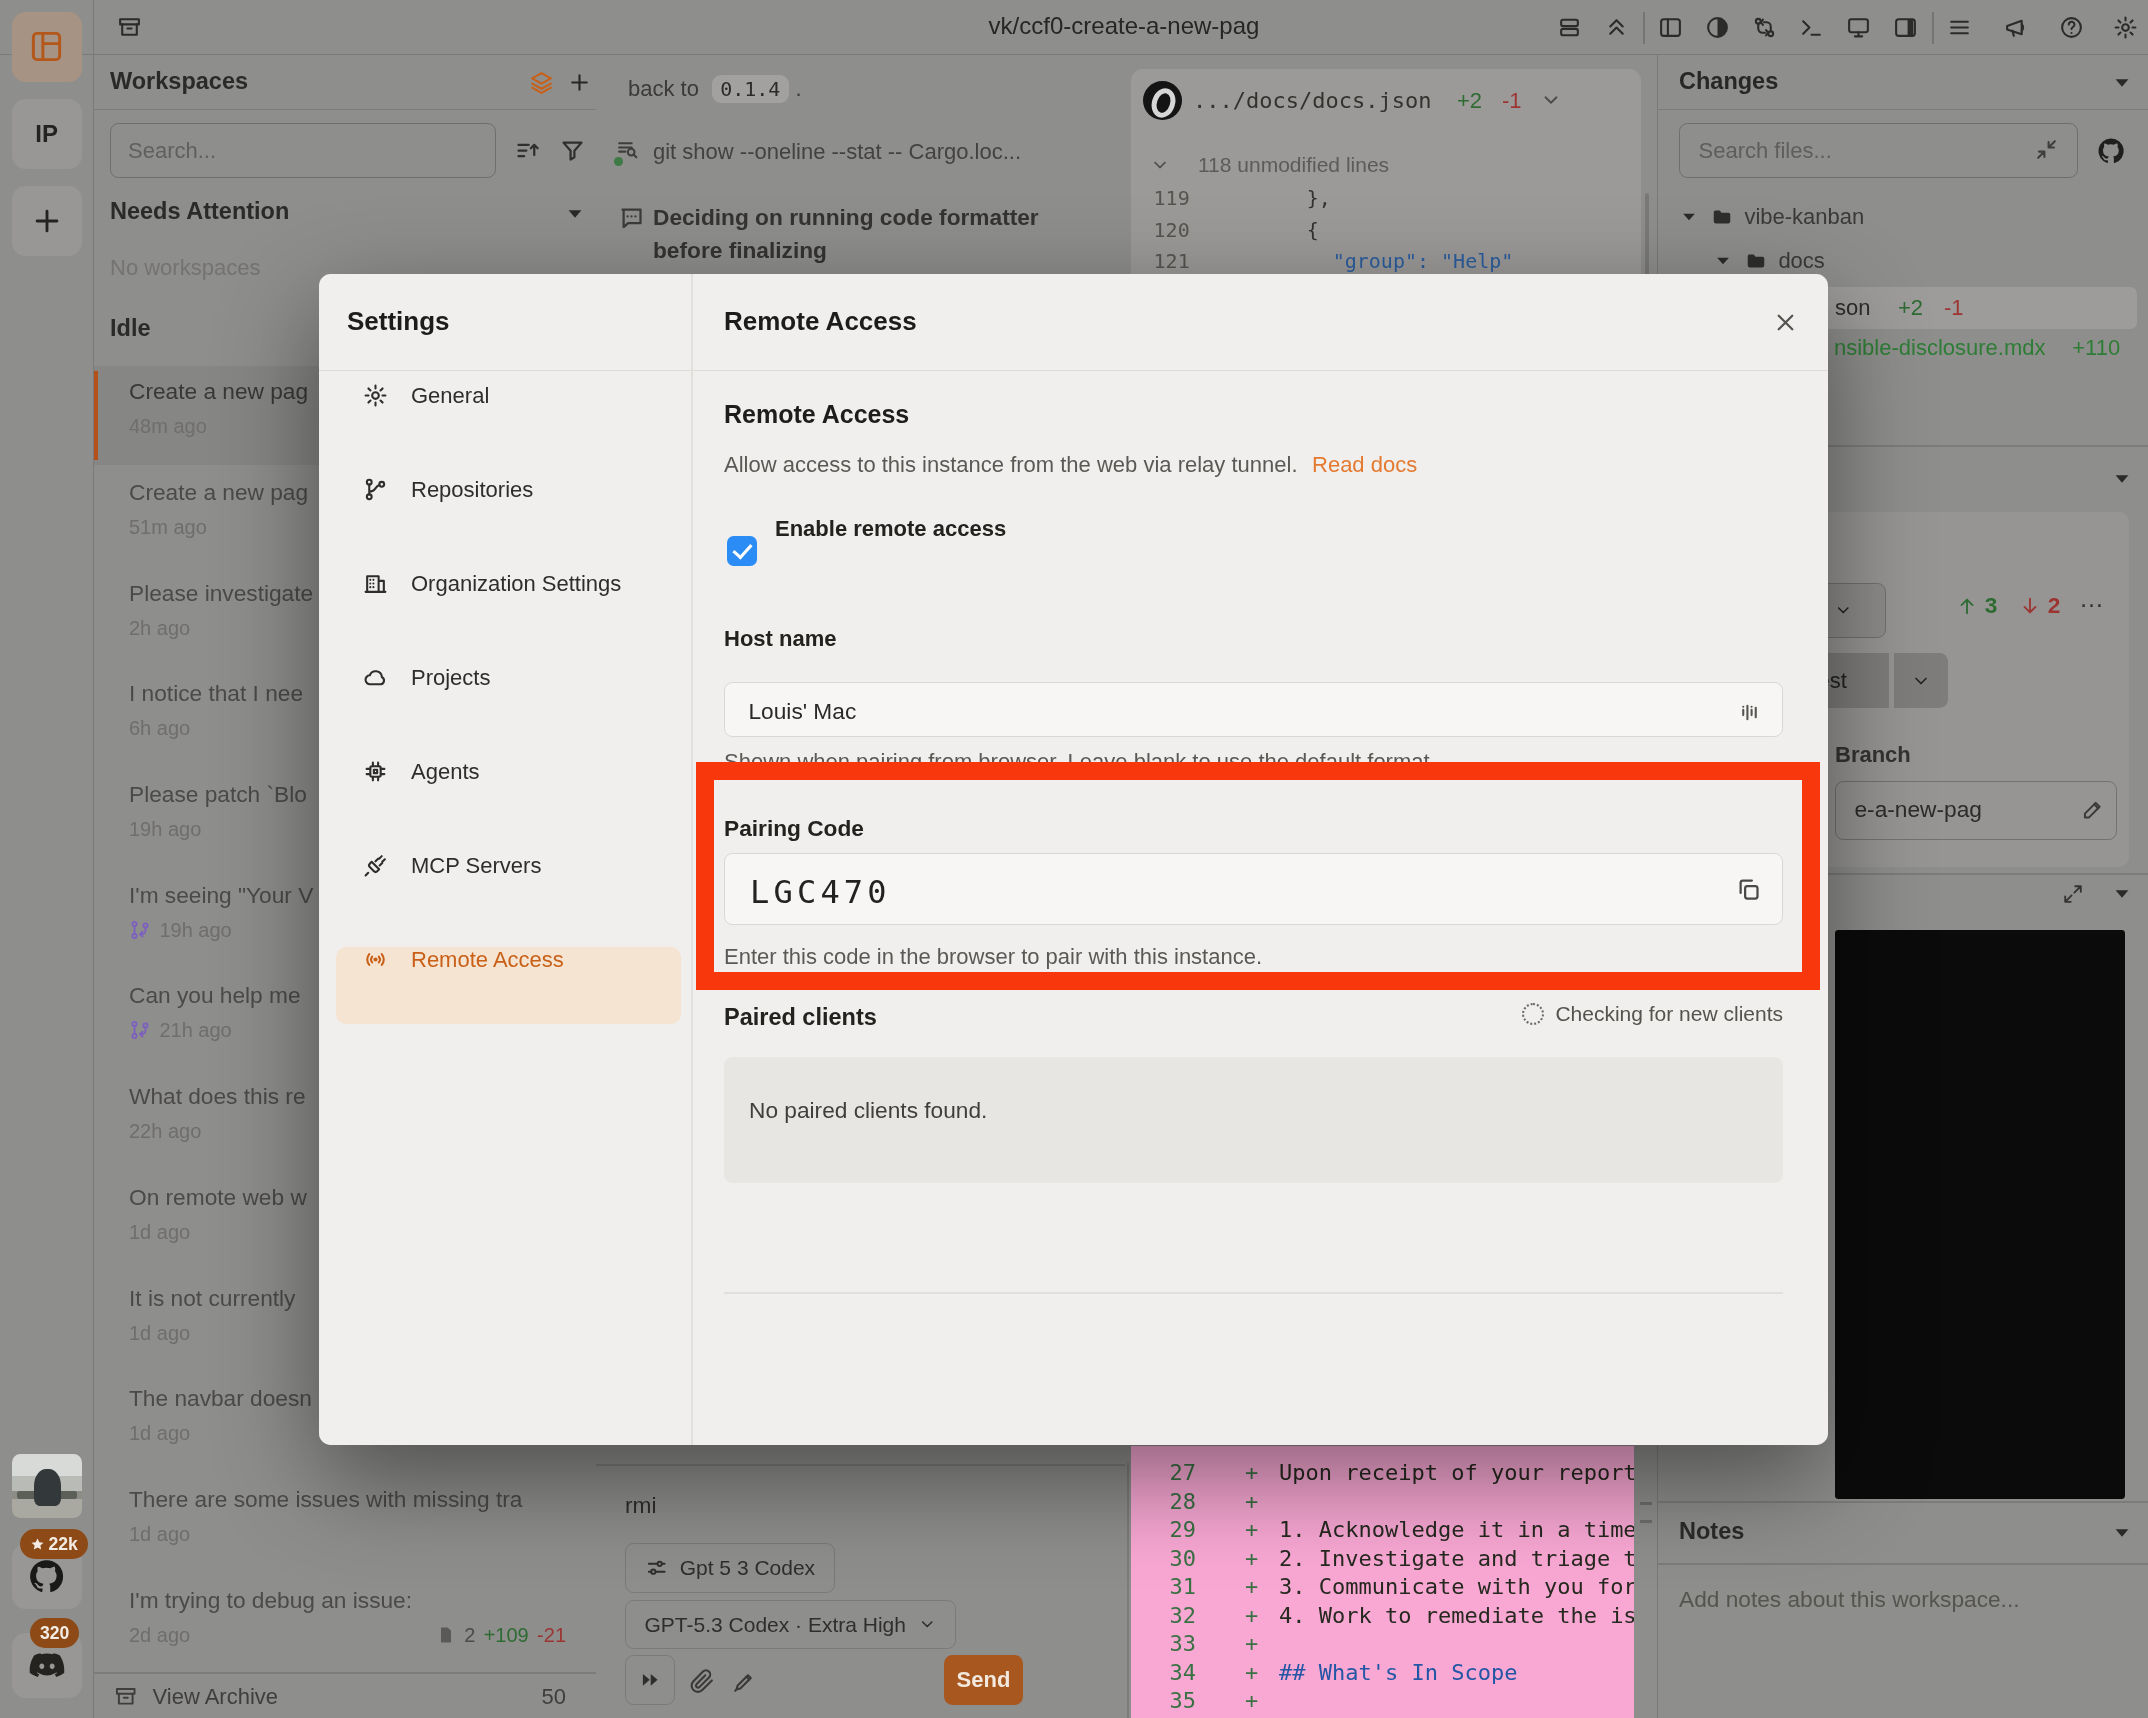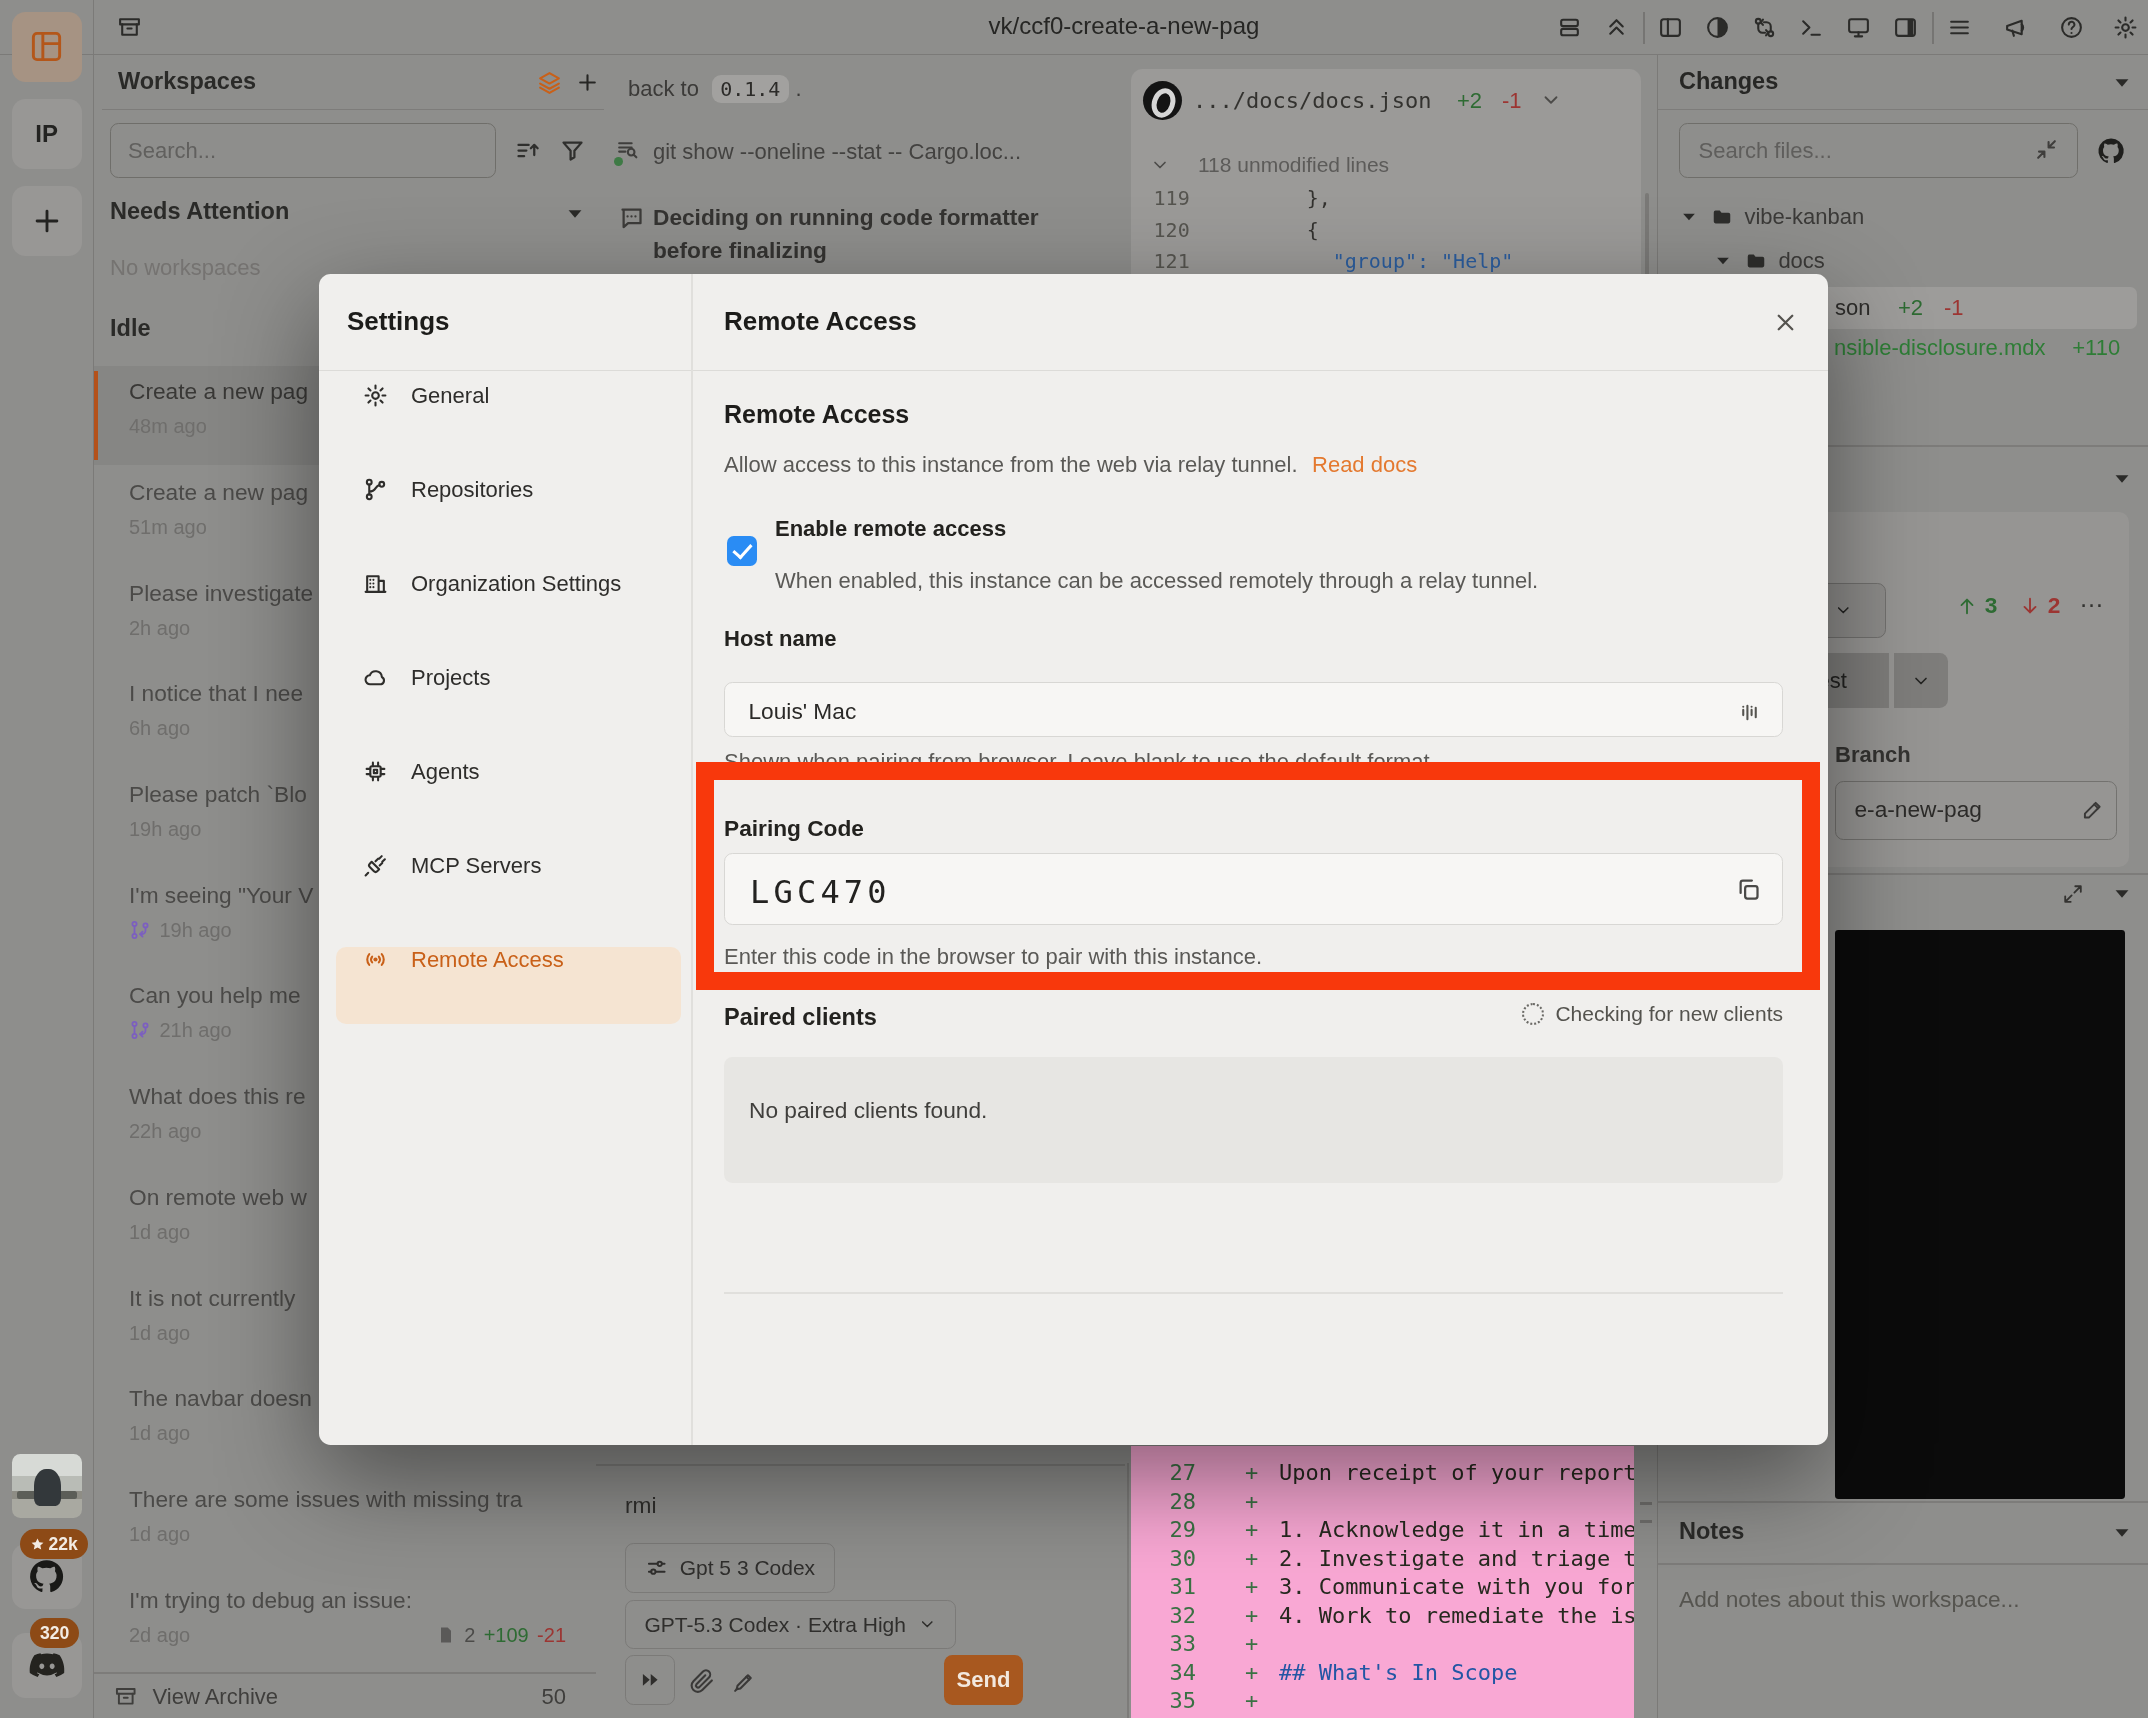--- a/index.html
+++ b/index.html
@@ -18,21 +18,21 @@
 
   
   #rail { left:0; top:0; width:94px; height:1718px; border-right:1.7px solid #7b7a78; }
   .rail-btn { position:absolute; left:11.7px; width:70px; height:70px; border-radius:13.4px; background:#989795; display:flex; align-items:center; justify-content:center; color:#232321; font-weight:700; font-size:24px; }
   .rail-btn.active { background:#a69383; color:#b4571a; }
   .badge { position:absolute; height:30px; border-radius:16px; background:#8d4a16; color:#f3ece4; font-size:17.6px; font-weight:700; display:flex; align-items:center; justify-content:center; gap:3.4px; z-index:5; padding:0 10px; }
 
   
   #sidebar { left:94px; top:55px; width:502px; height:1664px; }
   .sb-h { font-weight:700; color:#2a2a28; font-size:23.5px; }
-  #ws-header { left:8px; top:0; width:502px; height:55px; border-bottom:1.7px solid #7d7c7a; }
+  #ws-header { left:0; top:0; width:502px; height:55px; border-bottom:1.7px solid #7d7c7a; }
   #ws-search { left:16px; top:68px; width:386px; height:55px; border:1.7px solid #6f6e6a; border-radius:8.4px; background:transparent; font-size:22px; color:#3a3a38; padding:0 17px; outline:none; }
   #ws-search::placeholder { color:#61605e; }
   .sb-item { position:absolute; left:0; width:502px; height:99px; padding:11.7px 17px 0 35px; overflow:hidden; white-space:nowrap; }
   .sb-item .t { font-size:22.7px; color:#4b4a48; }
   .sb-item .m { margin-top:10px; font-size:20px; color:#6f6e6c; display:flex; align-items:center; gap:8.4px; }
   .sb-item.sel { background:rgba(0,0,0,.055); }
   .sb-item.sel::before { content:""; position:absolute; left:0; top:5px; bottom:5px; width:4.2px; background:#b4511a; }
   .sb-item.sel .t { color:#393836; }
   .grn { color:#2e6b33; } .red { color:#9c3532; }
 
@@ -771,21 +771,20 @@
   </div>
 
   <span class="abs" style="left:405px;top:126px;font-size:25px;font-weight:700;color:#1e1d1b">Remote Access</span>
   <div class="abs" style="left:405px;top:178px;font-size:22px;color:#5a5956">
     <span>Allow access to this instance from the web via relay tunnel.</span>
     <span class="link" style="margin-left:8.4px">Read docs</span>
   </div>
 
   <div class="checkbox" style="left:408px;top:262px"></div>
   <span class="m-bold" style="left:456px;top:242px;font-size:22px">Enable remote access</span>
-  <span class="m-label" style="left:456px;top:294px">When enabled, this instance can be accessed remotely through a relay tunnel.</span>
 
   <span class="m-bold" style="left:405px;top:352px;font-size:22px">Host name</span>
   <div class="m-input" style="top:408px;height:55px">
     <input style="position: absolute; left: 23.5px; top: 0px; width: 965px; height: 57px; border: none; background: transparent; outline: none; font-size: 22.7px; color: rgb(43, 42, 40); font-family: inherit;" value="Louis' Mac">
     <svg class="ic abs" style="left:1012px;top:17px;color:#55544f" width="25" height="25" viewBox="0 0 30 30">
         <use href="#i-textbars"></use>
       </svg>
   </div>
   <span class="m-label" style="left:405px;top:475px">Shown when pairing from browser. Leave blank to use the default format.</span>
 

